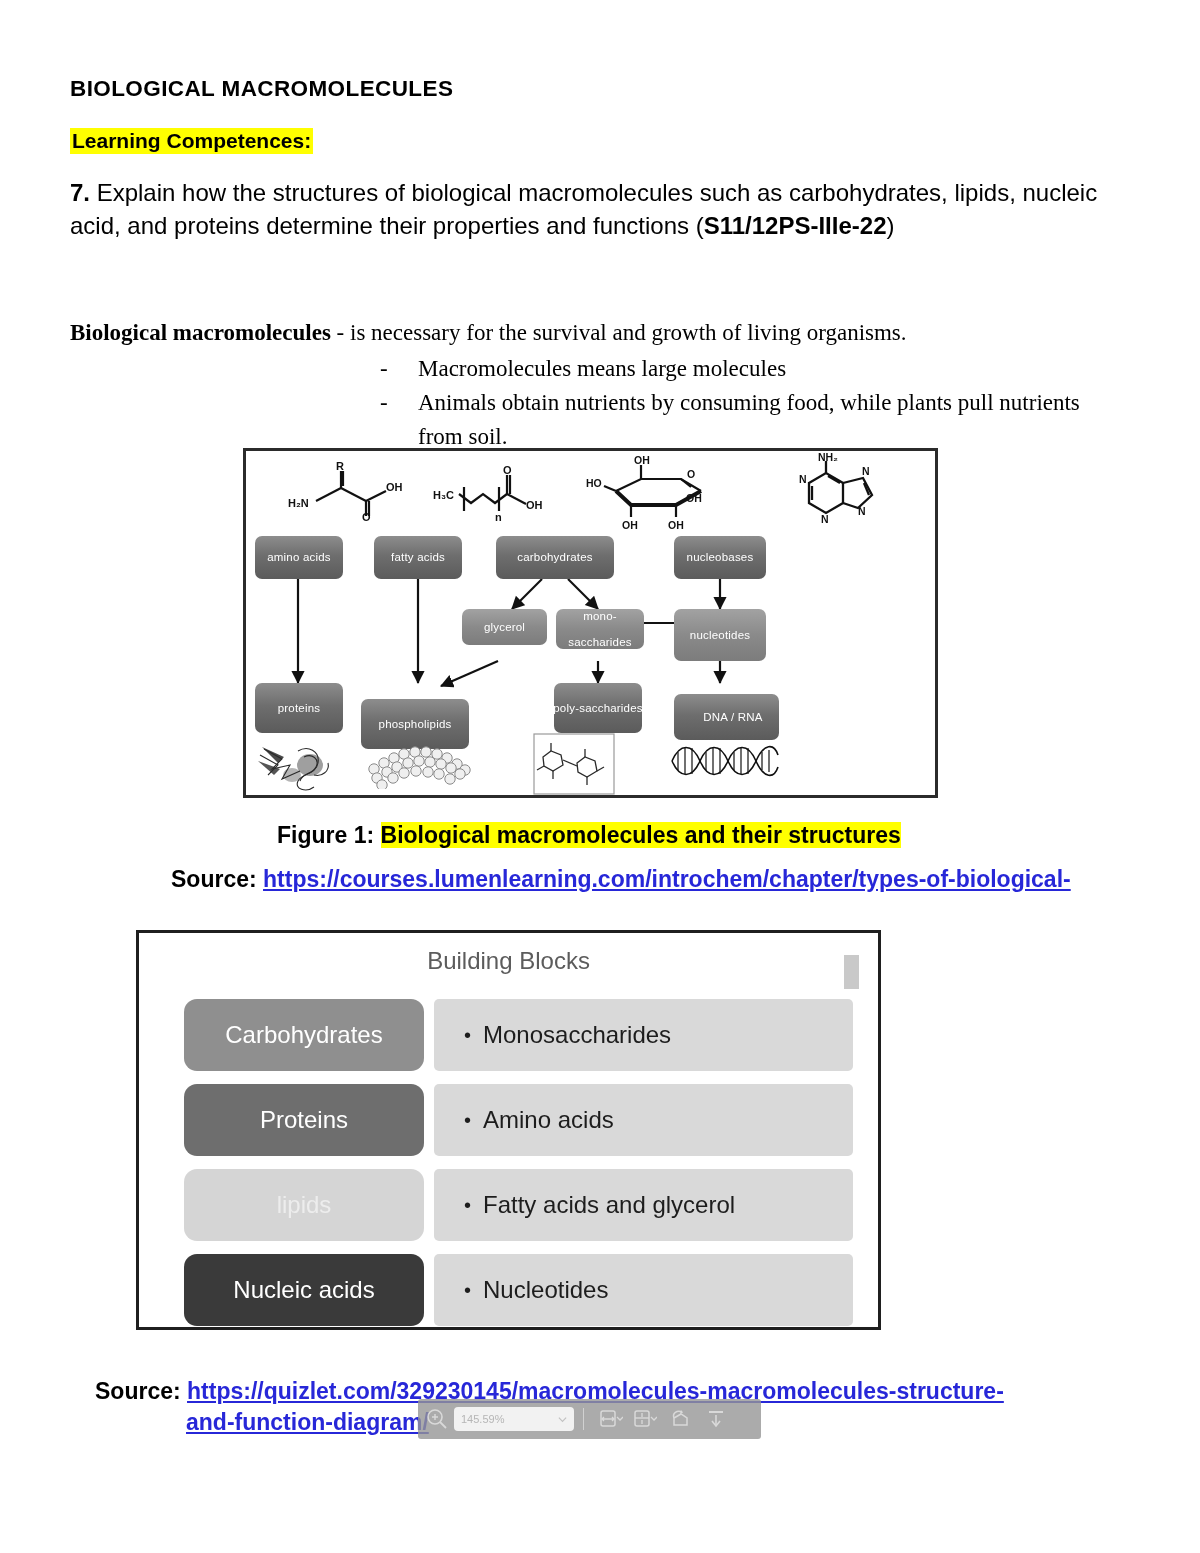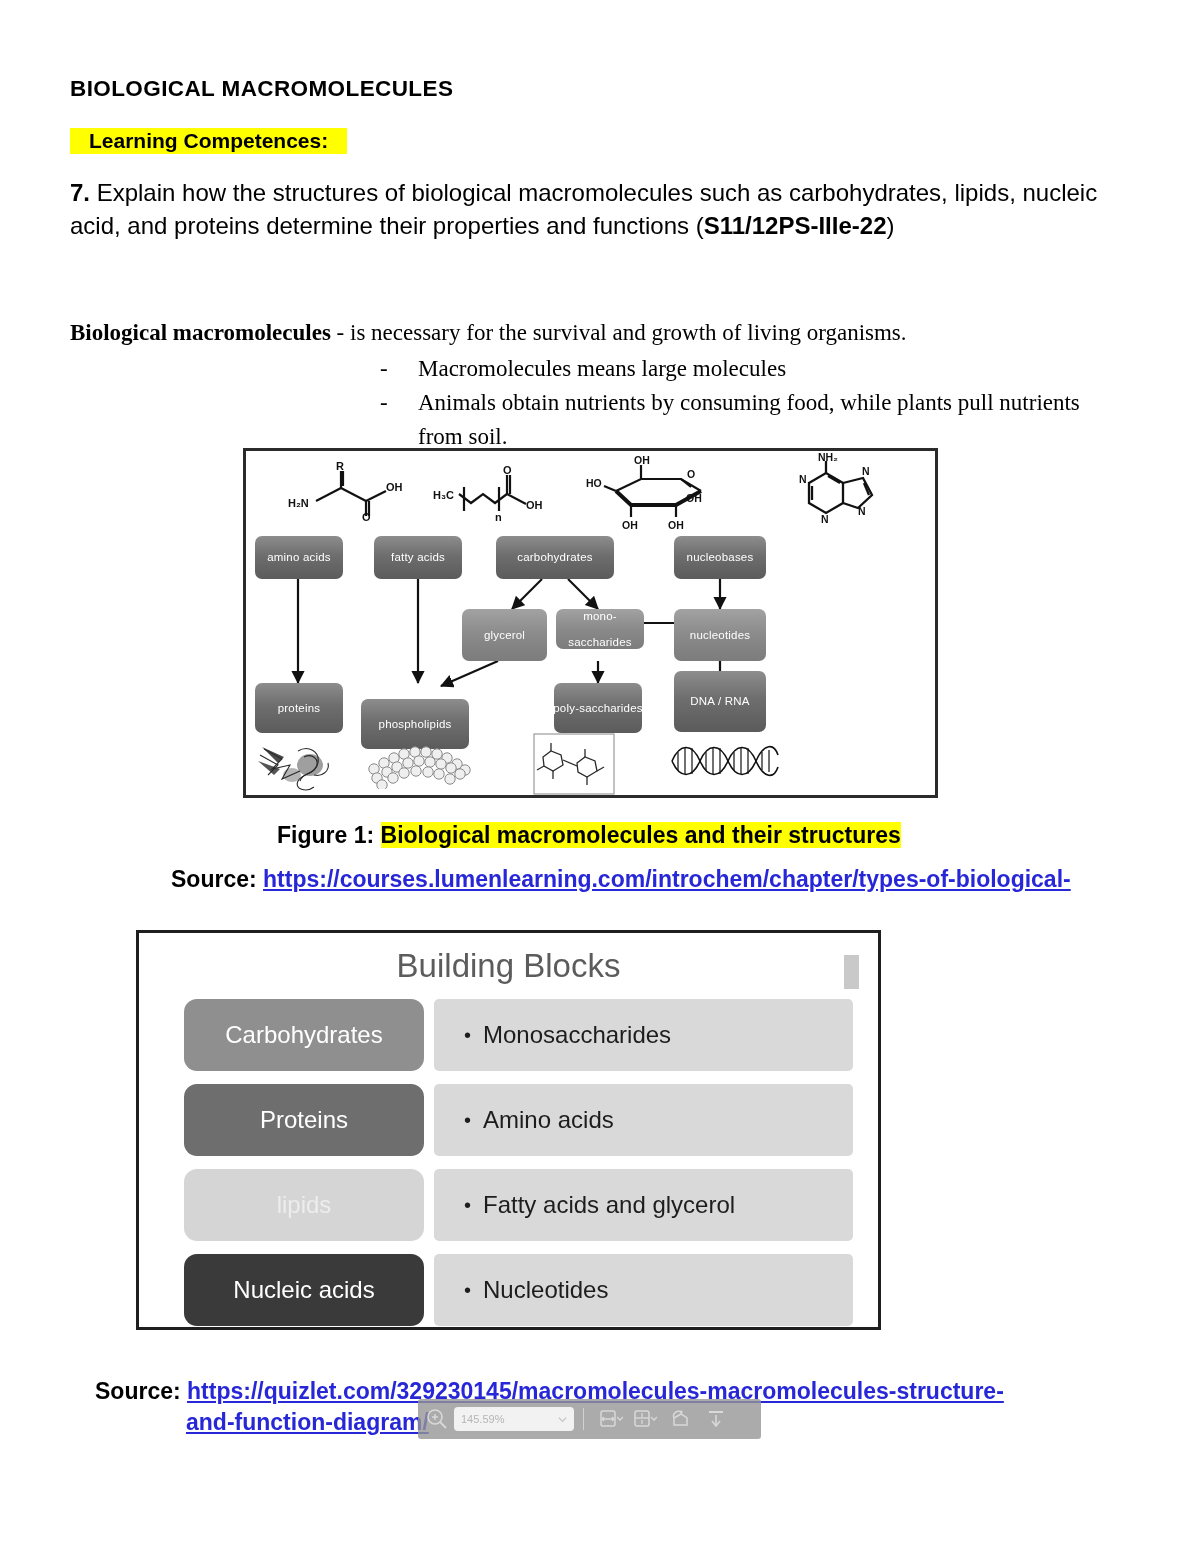--- a/index.html
+++ b/index.html
@@ -35,21 +35,21 @@
   .hl {
     background: #ffff00;
   }
   .competences {
     position: absolute;
     left: 70px;
     top: 128px;
     font-size: 21px;
     font-weight: 700;
     font-family: "Liberation Sans", sans-serif;
-    padding: 1px 19px;
+    padding: 1px 2px;
   }
   .objective {
     position: absolute;
     left: 70px;
     top: 176px;
     width: 1055px;
     font-size: 24px;
     line-height: 33px;
     font-family: "Liberation Sans", sans-serif;
   }
@@ -149,21 +149,21 @@
     height: 400px;
     border: 3px solid #1f1f1f;
     background: #fff;
     box-sizing: border-box;
   }
   .bb-title {
     position: absolute;
     left: 0; right: 0;
     top: 14px;
     text-align: center;
-    font-size: 33px;
+    font-size: 24px;
     color: #5c5c5c;
     font-family: "Liberation Sans", sans-serif;
   }
   .bb-scroll {
     position: absolute;
     right: 19px;
     top: 22px;
     width: 15px;
     height: 34px;
     background: #c9c9c9;
@@ -365,36 +365,36 @@
           <path d="M352,210 L352,232"></path>
           <path d="M474,210 L474,232"></path>
         </g>
       </svg>
 
       <div class="nodebox node-dark" style="left:9px; top:85px; width:88px; height:43px;">amino acids</div>
       <div class="nodebox node-dark" style="left:128px; top:85px; width:88px; height:43px;">fatty acids</div>
       <div class="nodebox node-dark" style="left:250px; top:85px; width:118px; height:43px;">carbohydrates</div>
       <div class="nodebox node-dark" style="left:428px; top:85px; width:92px; height:43px;">nucleobases</div>
 
-      <div class="nodebox node-mid" style="left:216px; top:158px; width:85px; height:52px;">glycerol</div>
+      <div class="nodebox node-mid" style="left:216px; top:158px; width:85px; height:36px;">glycerol</div>
       <div class="nodebox node-mid" style="left:310px; top:158px; width:88px; height:40px;flex-direction:column;">
         <span>mono-</span>
           <br>
         <span>saccharides</span>
       </div>
       <div class="nodebox node-mid" style="left:428px; top:158px; width:92px; height:52px;">nucleotides</div>
 
       <div class="nodebox node-dark" style="left:9px; top:232px; width:88px; height:50px;">proteins</div>
       <div class="nodebox node-dark" style="left:115px; top:248px; width:108px; height:50px;">phospholipids</div>
       <div class="nodebox node-dark" style="left:308px; top:232px; width:88px; height:50px;">
         <span>poly-</span>
           <br>
         <span>saccharides</span>
       </div>
-      <div class="nodebox node-dark" style="left:428px; top:220px; width:92px; height:61px;">DNA / RNA</div>
+      <div class="nodebox node-dark" style="left:428px; top:243px; width:92px; height:46px;padding-left:13px;">DNA / RNA</div>
 
       <svg class="fig1-illus" style="left:6px; top:284px;" width="100" height="58" viewBox="0 0 100 58">
         <g fill="none" stroke="#2a2a2a" stroke-width="1.1">
           <path d="M12,14 L30,24 L20,34 L38,30 L30,44 L48,36"></path>
           <path d="M8,20 L26,30 L16,40"></path>
           <path d="M46,16 c10,-6 22,0 20,12 c-2,12 -16,10 -20,18 c-4,8 8,12 16,6"></path>
           <path d="M52,22 c8,-4 16,2 12,10 c-4,8 -14,6 -16,14"></path>
           <path d="M62,40 c8,2 16,-4 14,-12"></path>
         </g>
         <g fill="#2a2a2a">

